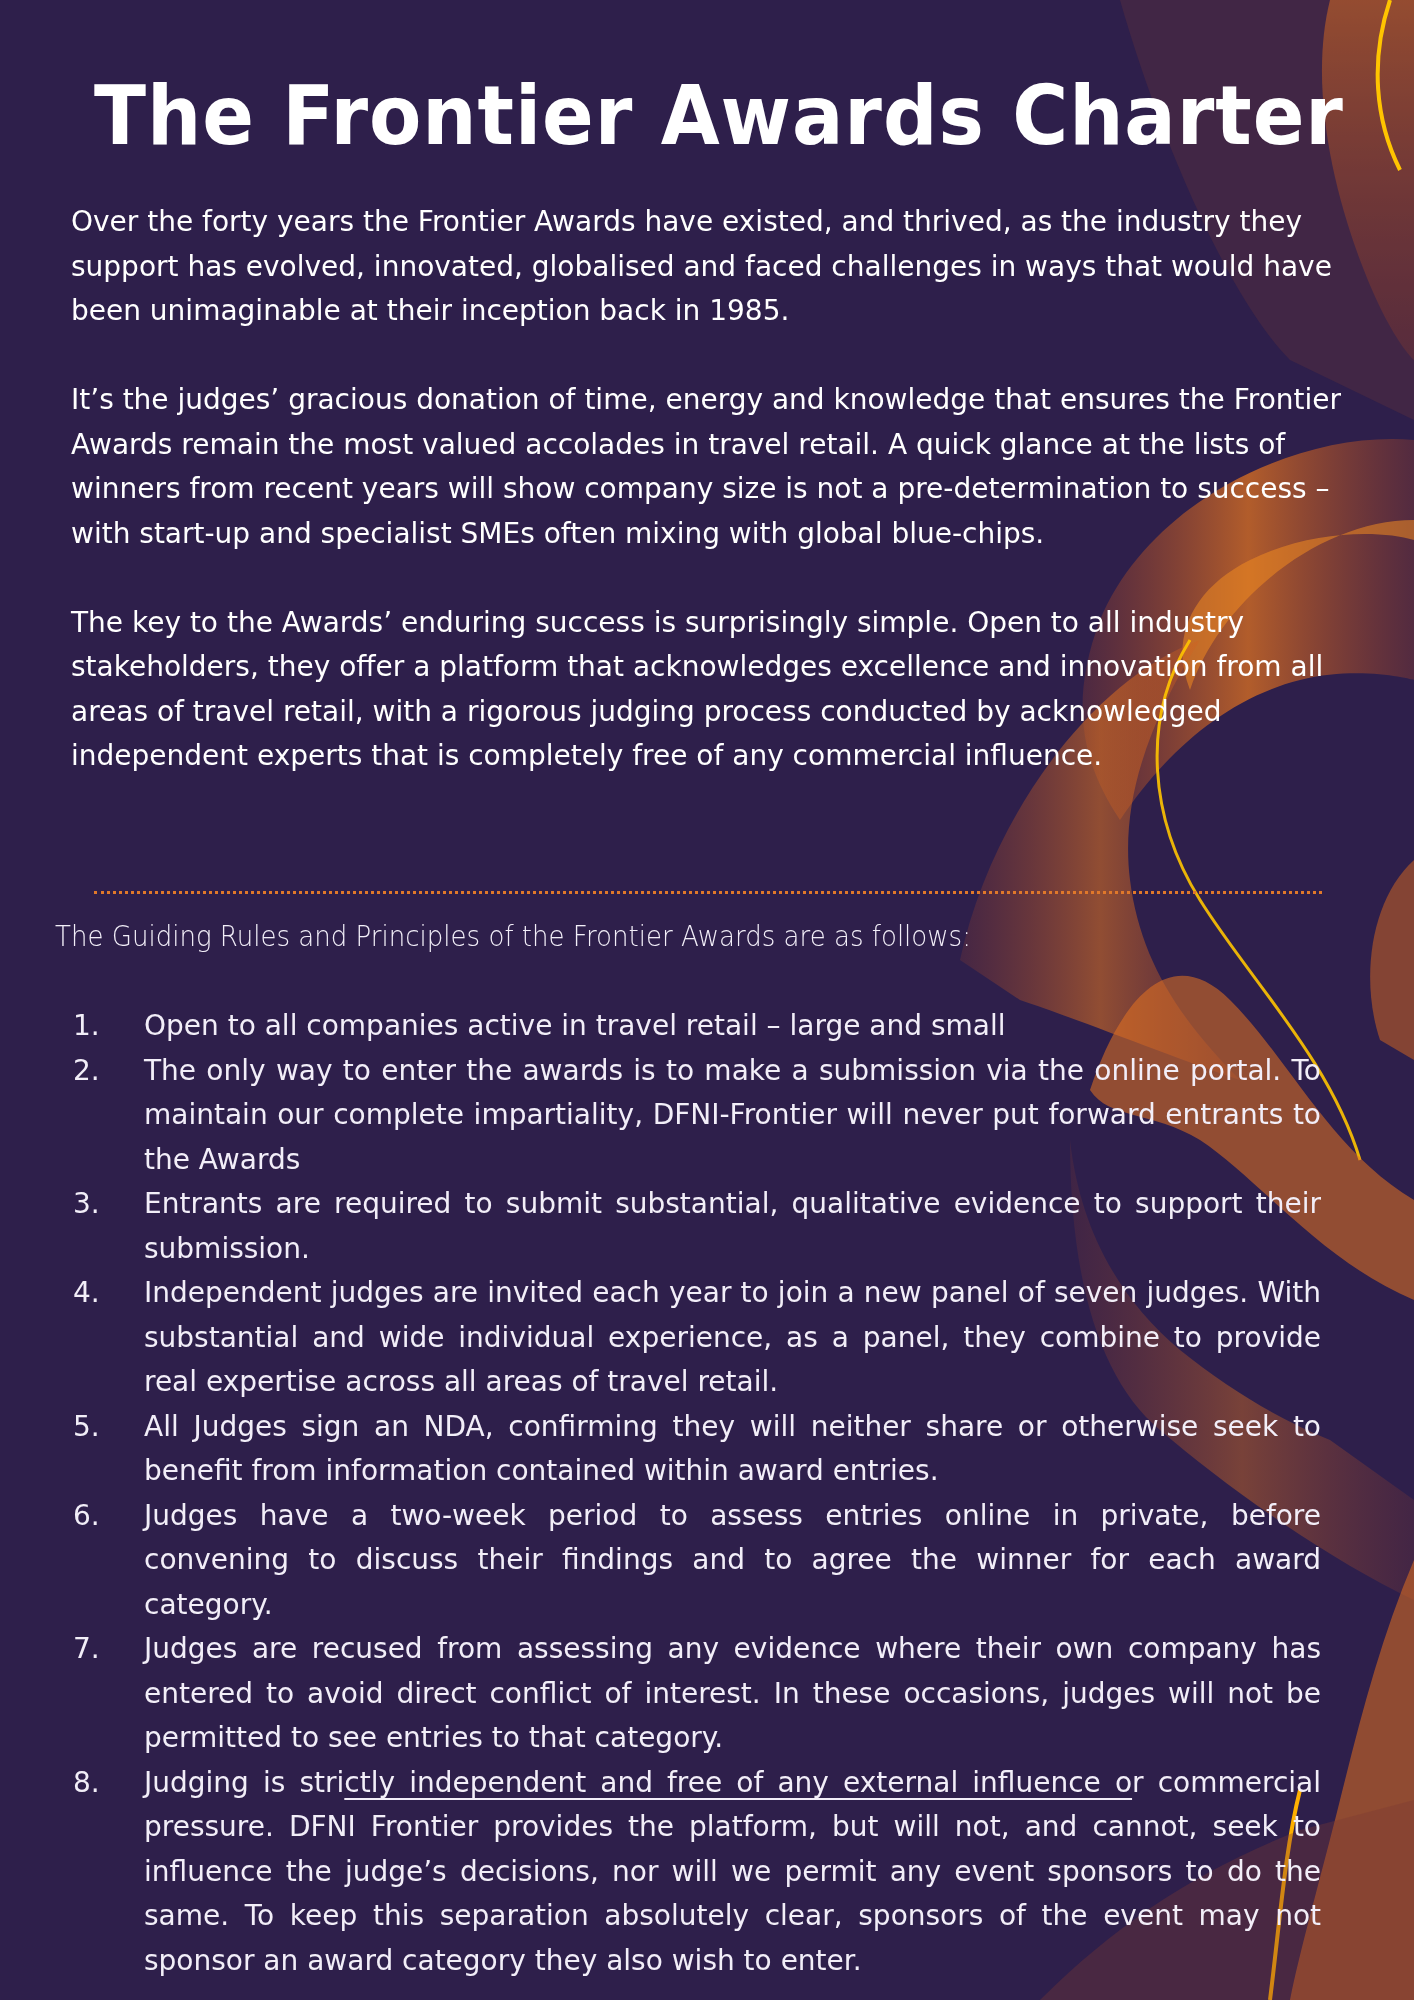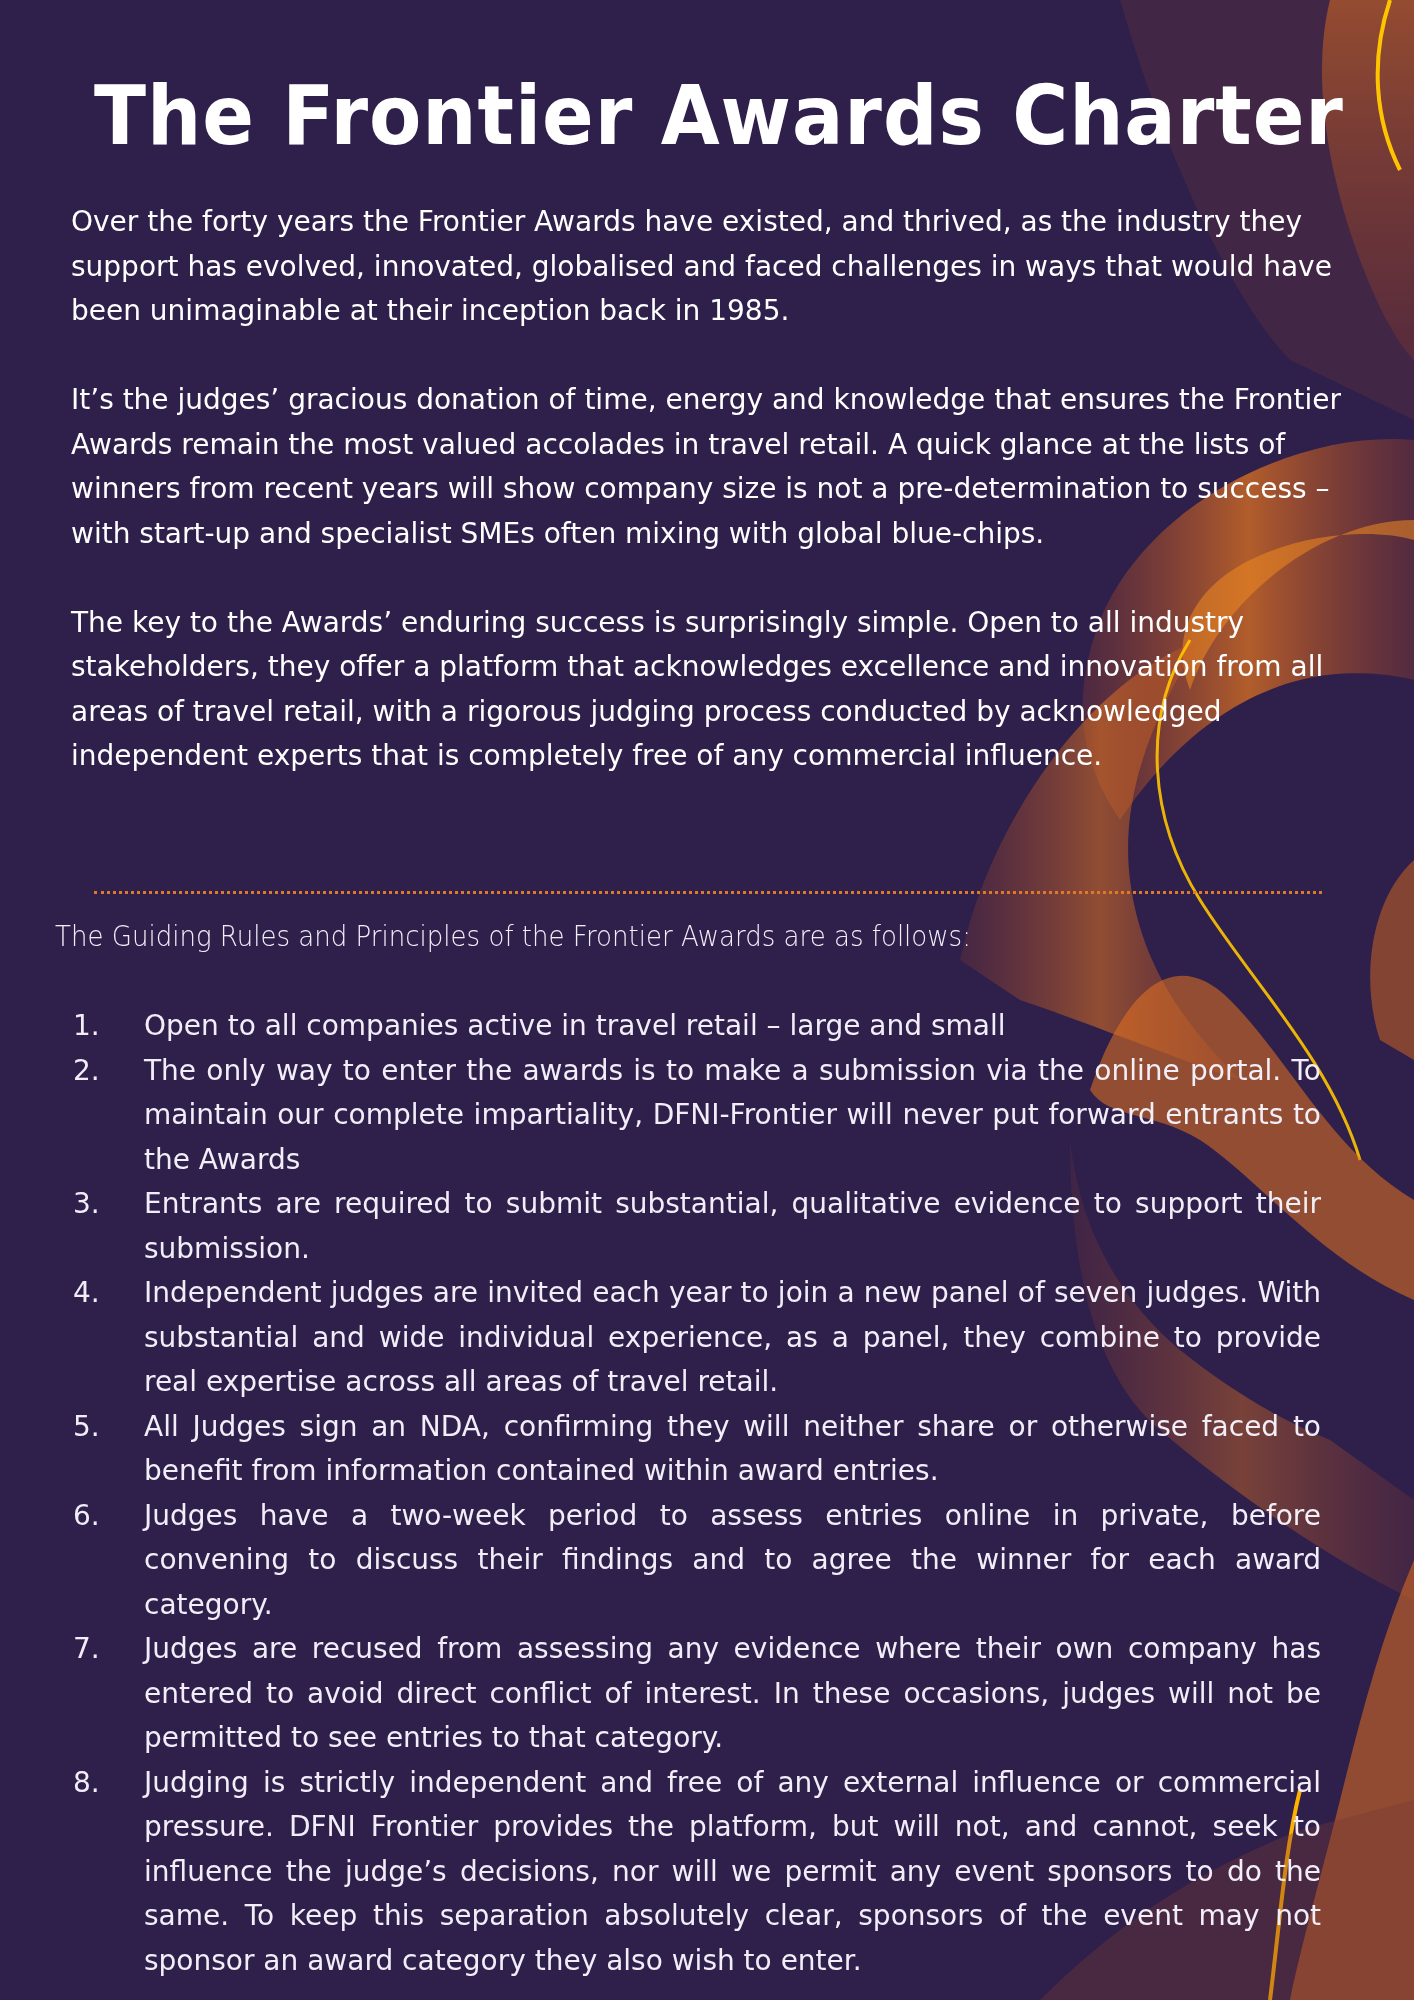--- a/index.html
+++ b/index.html
@@ -33,21 +33,21 @@
     transform:scaleX(0.93); transform-origin:left center; white-space:nowrap;
   }
   .rules {
     position:absolute; left:55px; top:1004px; width:1266px;
     margin:0; padding:0; list-style:none;
     font-size:28px; line-height:44.5px; color:#f2eef8;
   }
   .rules li { position:relative; padding-left:50px; text-align:justify; }
   .rules li .num { position:absolute; left:18px; top:0; }
   .rules li .txt { display:block;margin-left:39px; }
-  .ul { text-underline-offset:6px; }
+  .ul { text-decoration:underline; text-underline-offset:6px; }
 </style>
 </head>
 <body>
 
 <svg class="bg" width="1414" height="2000" viewBox="0 0 1414 2000">
   <defs>
     <linearGradient id="rib" x1="0" y1="0" x2="1" y2="0">
       <stop offset="0" stop-color="#c8501e" stop-opacity="0.25"></stop>
       <stop offset="0.5" stop-color="#f07a1c" stop-opacity="0.85"></stop>
       <stop offset="1" stop-color="#c8501e" stop-opacity="0.3"></stop>
@@ -101,21 +101,21 @@
     <li>
         <span class="num">3.</span>
         <span class="txt">Entrants are required to submit substantial, qualitative evidence to support their submission.</span>
       </li>
     <li>
         <span class="num">4.</span>
         <span class="txt">Independent judges are invited each year to join a new panel of seven judges. With substantial and wide individual experience, as a panel, they combine to provide real expertise across all areas of travel retail.</span>
       </li>
     <li>
         <span class="num">5.</span>
-        <span class="txt">All Judges sign an NDA, confirming they will neither share or otherwise faced to benefit from information contained within award entries.</span>
+        <span class="txt">All Judges sign an NDA, confirming they will neither share or otherwise seek to benefit from information contained within award entries.</span>
       </li>
     <li>
         <span class="num">6.</span>
         <span class="txt">Judges have a two-week period to assess entries online in private, before convening to discuss their findings and to agree the winner for each award category.</span>
       </li>
     <li>
         <span class="num">7.</span>
         <span class="txt">Judges are recused from assessing any evidence where their own company has entered to avoid direct conflict of interest. In these occasions, judges will not be permitted to see entries to that category.</span>
       </li>
     <li>

